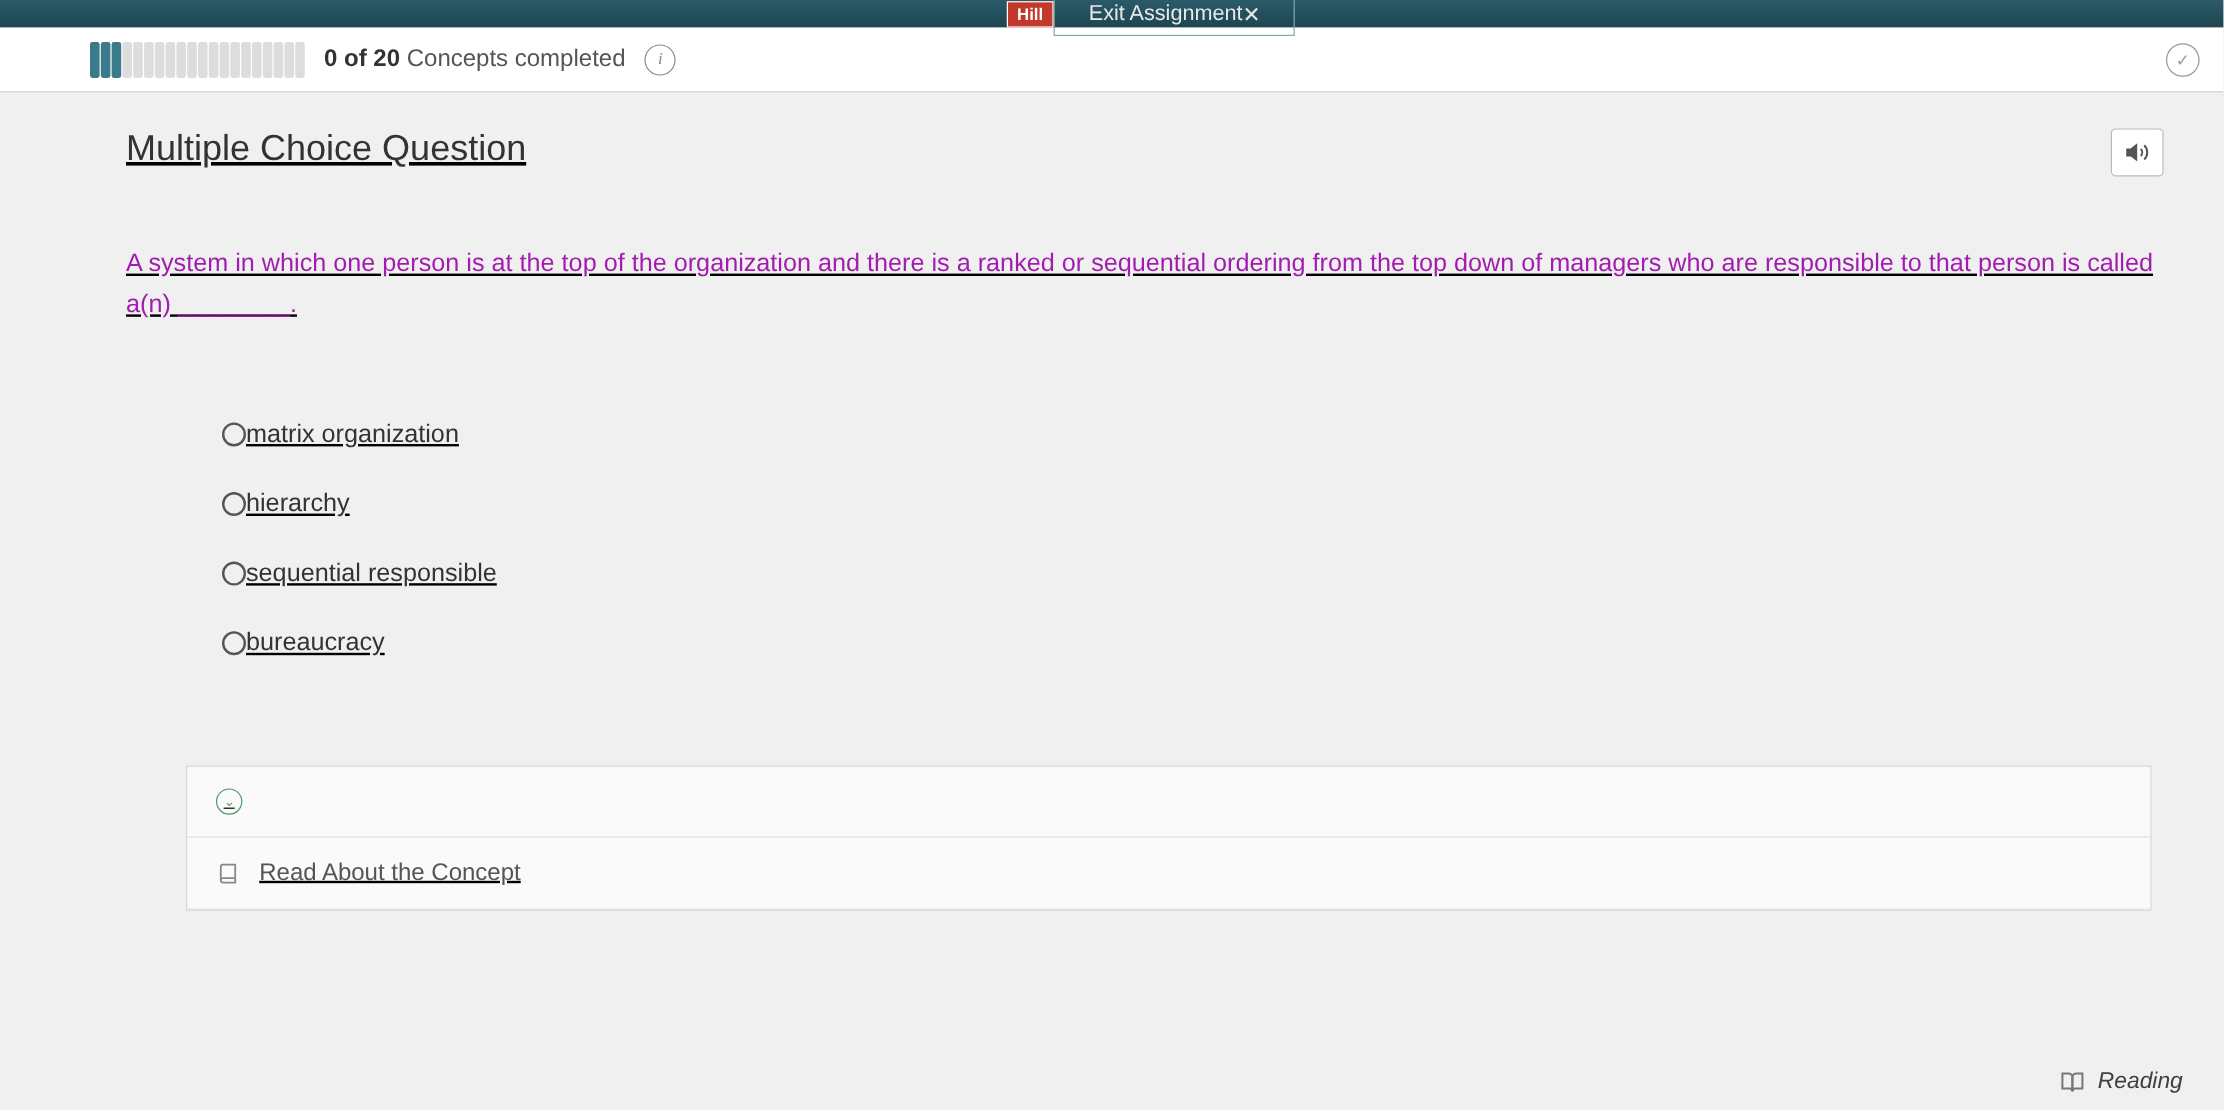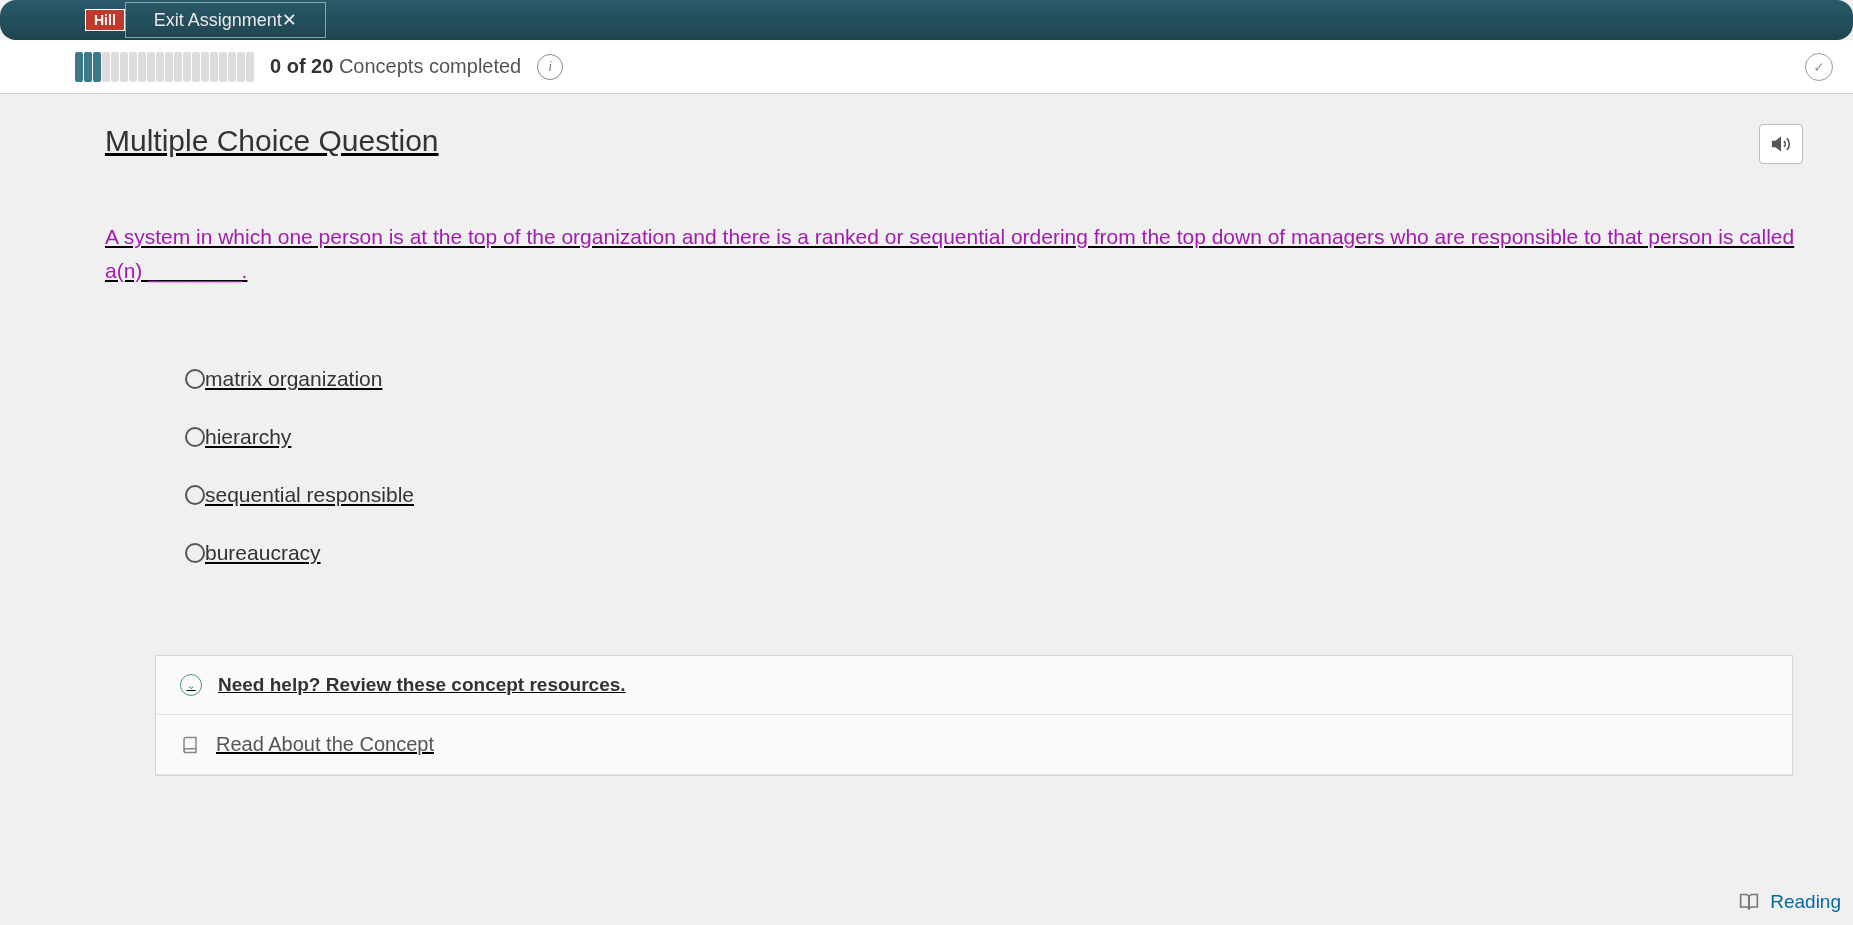--- a/index.html
+++ b/index.html
@@ -5,27 +5,26 @@
     * { margin: 0; padding: 0; box-sizing: border-box; }
     body {
       font-family: -apple-system, BlinkMacSystemFont, "Segoe UI", Arial, sans-serif;
       background: #f0f0f0;
       width: 1853px;
       height: 925px;
       overflow: hidden;
     }
     .top-bar {
       background: linear-gradient(to bottom, #2a5a6a, #1e4550);
-      height: 40px;
-      display: flex;
-      align-items: center;
-      justify-content: flex-start;
+      height: 23px;
+      display: flex;
+      align-items: center;
+      justify-content: center;
       padding: 0 20px 0 85px;
       color: #fff;
-      border-radius: 16px;
     }
     .brand-badge {
       background: #c0392b;
       color: #fff;
       font-weight: bold;
       font-size: 14px;
       padding: 2px 8px;
       border: 1px solid #fff;
     }
     .exit-button {
@@ -193,27 +192,28 @@
       height: 18px;
       color: #888;
     }
     .help-row-label {
       font-size: 20px;
       color: #555;
     }
     .reading-badge {
       position: fixed;
       bottom: 12px;
-      right: 12px;
+      right: 34px;
       display: flex;
       align-items: center;
       gap: 10px;
       font-size: 19px;
-      color: #0369a1;
-      cursor: pointer;
+      color: #404040;
+      cursor: pointer;
+      font-style: italic;
     }
   </style>
 </head>
 <body>
 
 <div class="top-bar">
   <div class="brand-badge">Hill</div>
   <button class="exit-button">
     <span>Exit Assignment</span>
     <span class="close-x">✕</span>
@@ -280,21 +280,20 @@
     </label>
     <label class="option">
       <span class="radio"></span>
       <span class="option-label">bureaucracy</span>
     </label>
   </div>
 
   <div class="help-panel">
     <div class="help-header">
       <span class="chevron-circle">⌄</span>
-      <span class="help-title">Need help? Review these concept resources.</span>
     </div>
     <div class="help-row">
       <svg class="book-icon" viewBox="0 0 24 24" fill="none" stroke="currentColor" stroke-width="2">
         <path d="M4 19.5A2.5 2.5 0 0 1 6.5 17H20"></path>
         <path d="M6.5 2H20v20H6.5A2.5 2.5 0 0 1 4 19.5v-15A2.5 2.5 0 0 1 6.5 2z"></path>
       </svg>
       <span class="help-row-label">Read About the Concept</span>
     </div>
   </div>
 </div>

